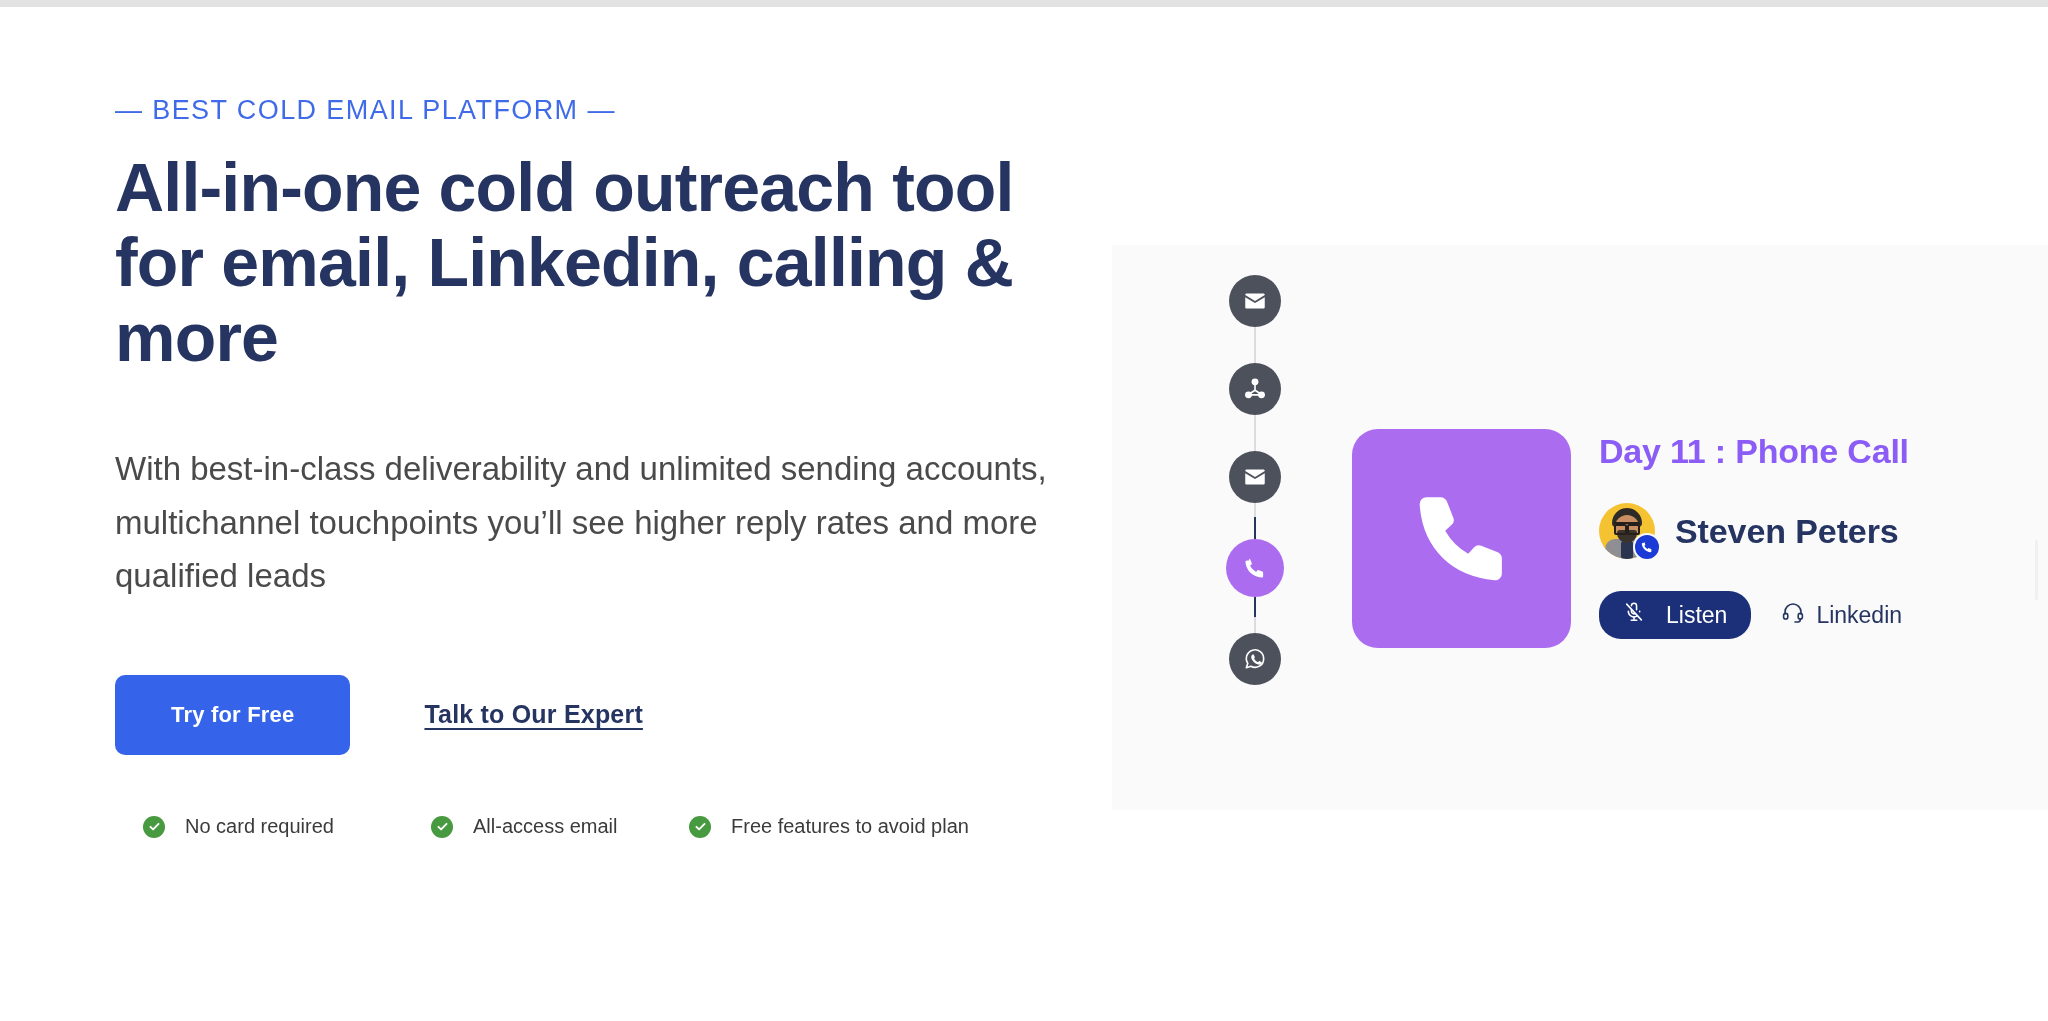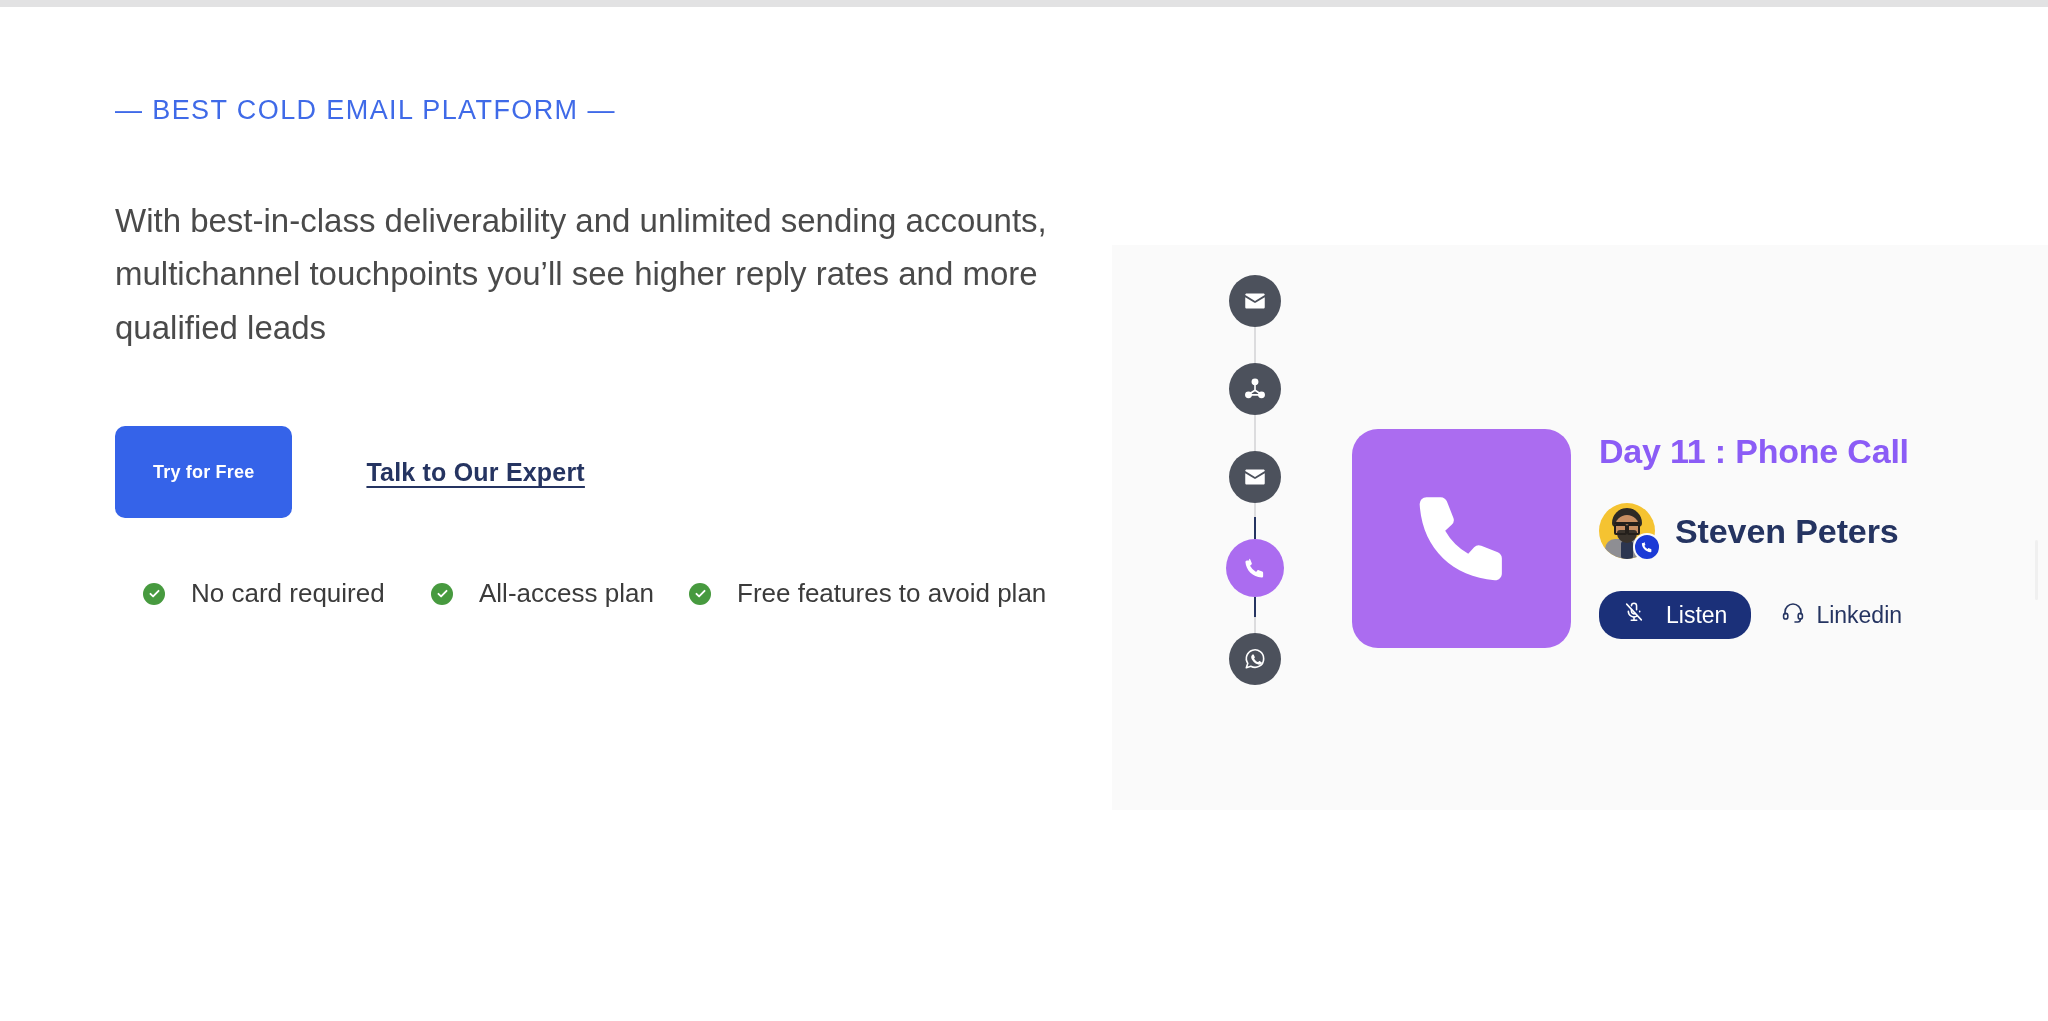--- a/index.html
+++ b/index.html
@@ -71,26 +71,26 @@
     align-items: center;
     gap: 74px;
   }
 
   .btn-primary {
     display: inline-flex;
     align-items: center;
     justify-content: center;
     background: #3563e9;
     color: #ffffff;
-    font-size: 18px;
+    font-size: 22px;
     font-weight: 700;
     border: none;
     border-radius: 10px;
-    height: 92px;
-    padding: 0 38px;
+    height: 80px;
+    padding: 0 56px;
     cursor: pointer;
     letter-spacing: 0.2px;
   }
 
   .btn-link {
     font-size: 25px;
     font-weight: 700;
     color: #253461;
     text-decoration: underline;
     text-underline-offset: 5px;
@@ -105,23 +105,23 @@
   .features {
     margin-top: 60px;
     margin-left: 28px;
     display: flex;
     align-items: center;
     gap: 0;
   }
 
   .feature {
     display: flex;
-    align-items: center;
-    gap: 26px;
-    font-size: 26px;
+    align-items: flex-end;
+    gap: 20px;
+    font-size: 20px;
     color: #3b3b3b;
   }
   .feature.f0 { width: 288px; }
   .feature.f1 { width: 258px; }
 
   .check {
     width: 22px; height: 22px;
     flex: 0 0 22px;
     border-radius: 50%;
     background: #479a3f;
@@ -481,20 +481,21 @@
 
       </div>
 
     </div>
   </div>
 
   <div class="left-col">
 
     <div class="eyebrow">— BEST COLD EMAIL PLATFORM —</div>
 
+    <h1 class="headline">All-in-one cold outreach tool for email, Linkedin, calling &amp; more</h1>
 
     <p class="subtext">With best-in-class deliverability and unlimited sending accounts, multichannel touchpoints you’ll see higher reply rates and more qualified leads</p>
 
     <div class="cta-row">
       <button class="btn-primary">Try for Free</button>
       <button class="btn-link">Talk to Our Expert</button>
     </div>
 
     <div class="features">
 
@@ -506,21 +507,21 @@
         </span>
         <span>No card required</span>
       </div>
 
       <div class="feature f1">
         <span class="check">
           <svg width="13" height="13" viewBox="0 0 24 24" fill="none" stroke="#ffffff" stroke-width="3.4" stroke-linecap="round" stroke-linejoin="round">
             <path d="M4.5 12.6 9.4 17.4 19.5 7"></path>
           </svg>
         </span>
-        <span>All-access plan</span>
+        <span>All-access email</span>
       </div>
 
       <div class="feature f2">
         <span class="check">
           <svg width="13" height="13" viewBox="0 0 24 24" fill="none" stroke="#ffffff" stroke-width="3.4" stroke-linecap="round" stroke-linejoin="round">
             <path d="M4.5 12.6 9.4 17.4 19.5 7"></path>
           </svg>
         </span>
         <span>Free features to avoid plan</span>
       </div>

